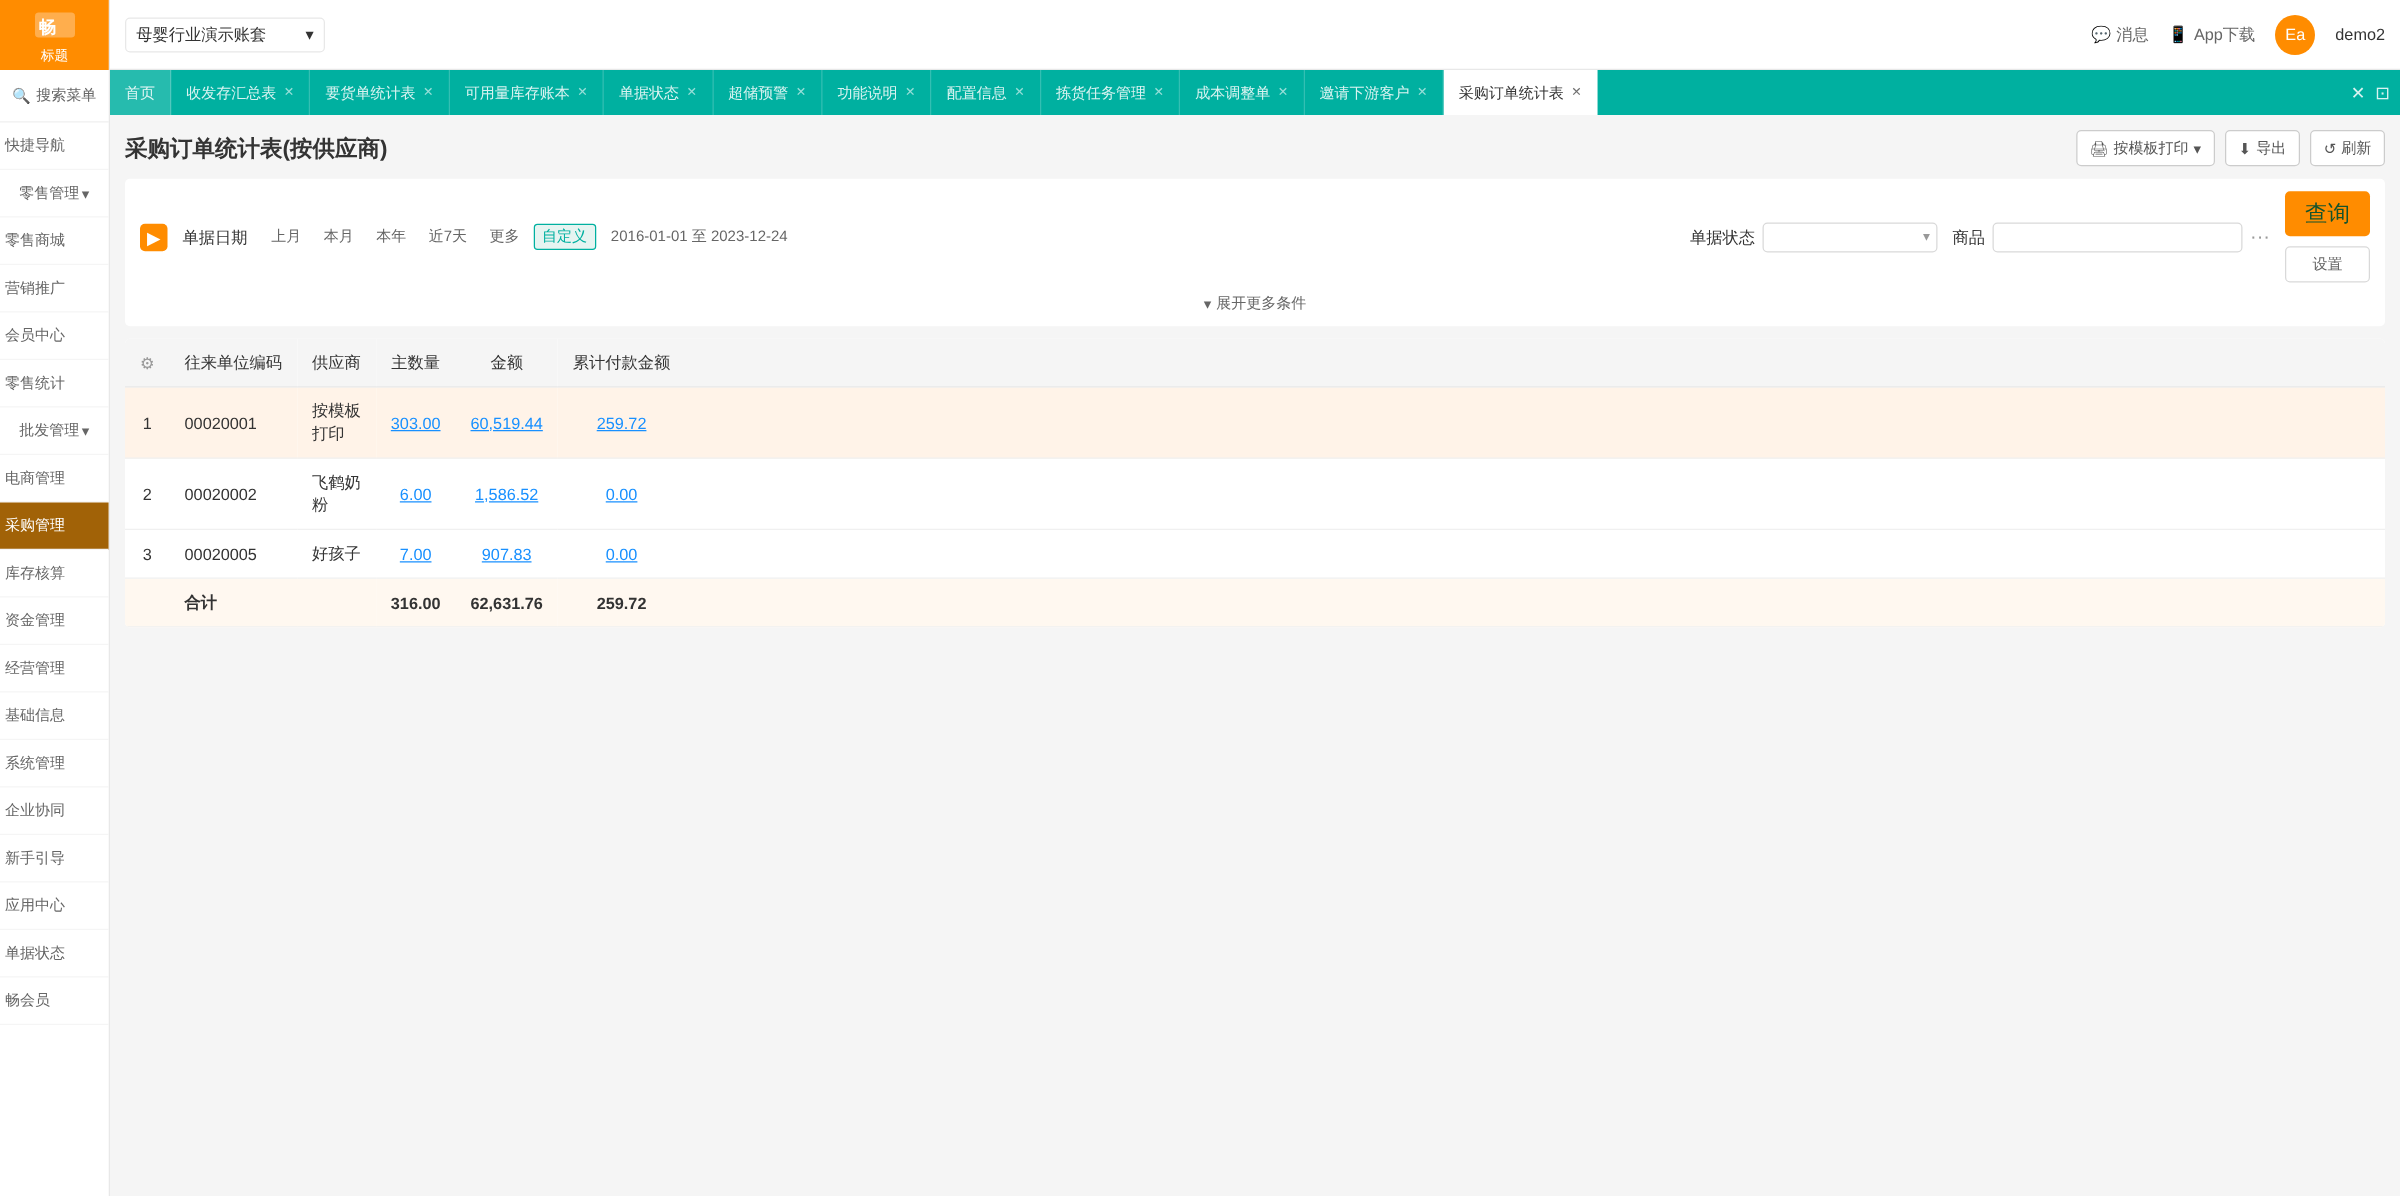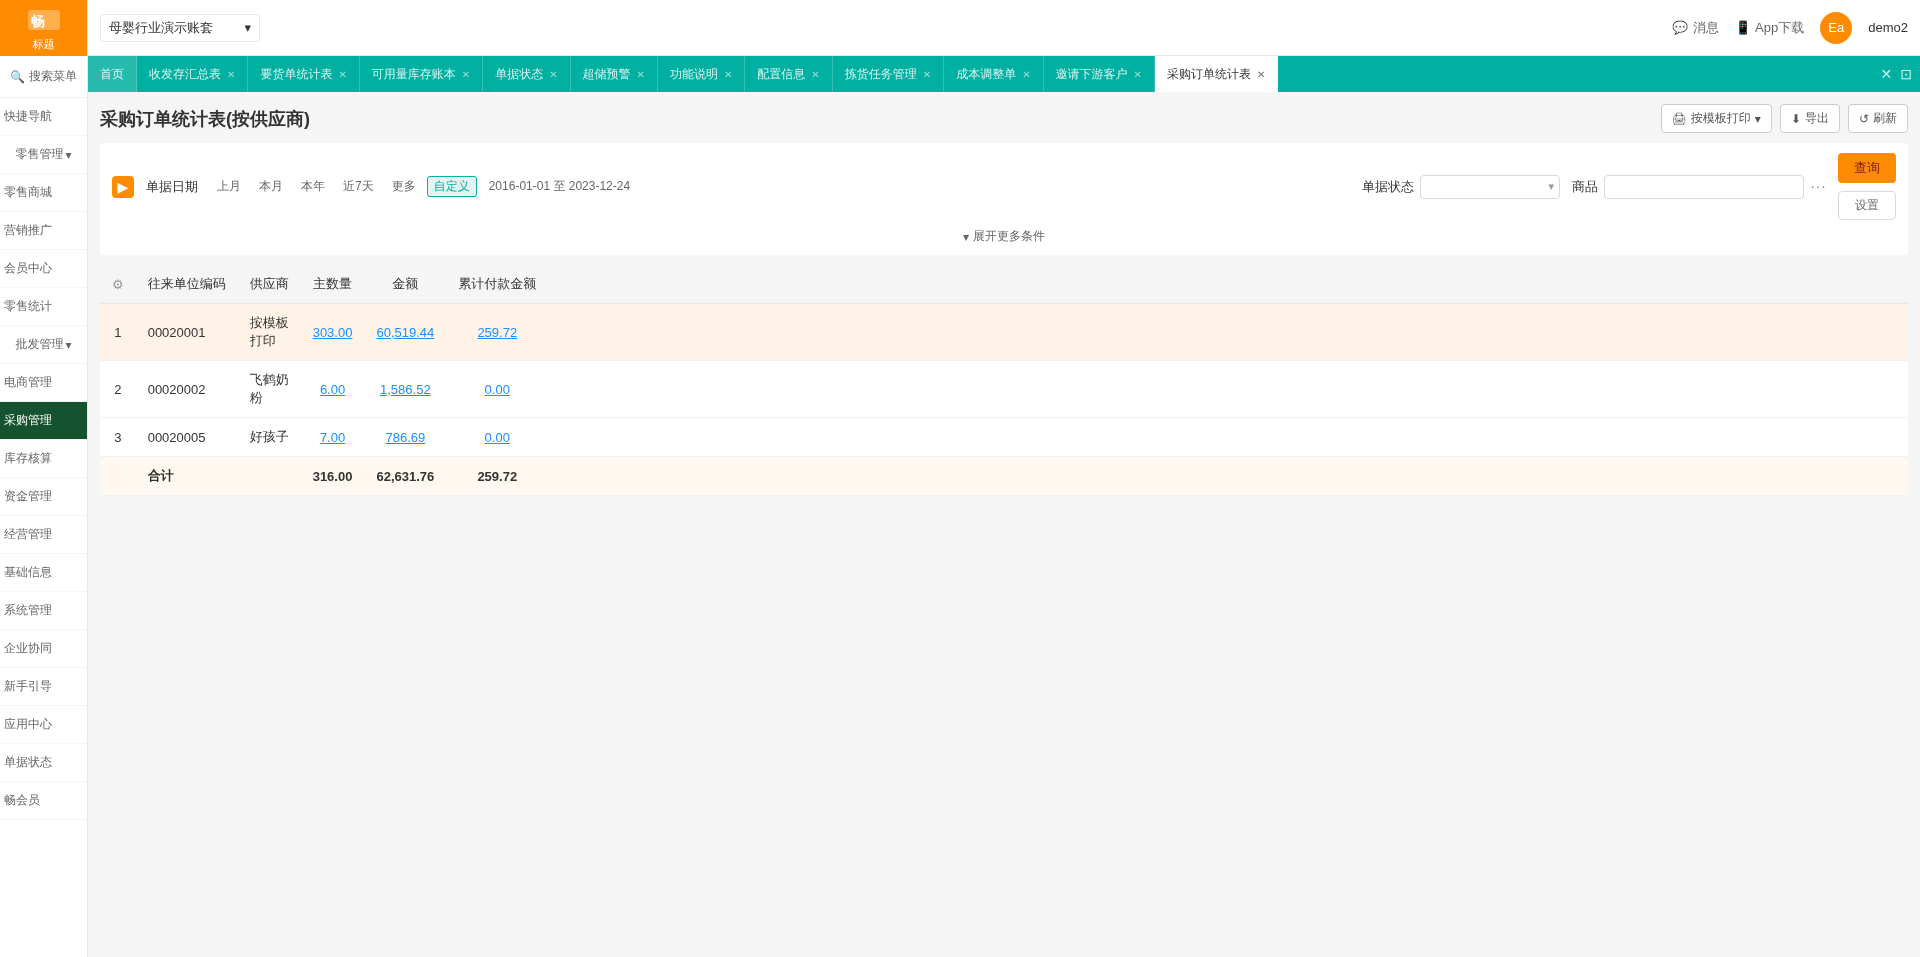--- a/index.html
+++ b/index.html
@@ -6,21 +6,21 @@
     body { font-family: "Microsoft YaHei", "PingFang SC", sans-serif; font-size: 13px; background: #f5f5f5; display: flex; height: 957px; overflow: hidden; }
 
     
     .sidebar { width: 88px; background: #fff; border-right: 1px solid #e8e8e8; display: flex; flex-direction: column; height: 100%; }
     .sidebar-logo { height: 56px; background: #ff8c00; display: flex; align-items: center; justify-content: center; flex-direction: column; cursor: pointer; }
     .sidebar-logo-icon { width: 40px; height: 30px; display: flex; align-items: center; justify-content: center; }
     .sidebar-logo-text { color: #fff; font-size: 11px; margin-top: 2px; }
     .sidebar-search { padding: 8px 6px; border-bottom: 1px solid #f0f0f0; }
     .sidebar-search-btn { width: 100%; background: none; border: none; color: #666; font-size: 12px; cursor: pointer; padding: 4px; display: flex; align-items: center; gap: 4px; }
     .sidebar-nav-item { padding: 10px 4px; cursor: pointer; color: #666; font-size: 12px; border-bottom: 1px solid #f5f5f5; }
-    .sidebar-nav-item.active { background: #14532d; color: #fff; }
+    .sidebar-nav-item.active { background: #a16207; color: #fff; }
     .sidebar-nav-item.has-arrow { display: flex; align-items: center; justify-content: center; gap: 2px; }
     .sidebar-items { flex: 1; overflow-y: auto; }
 
     
     .main { flex: 1; display: flex; flex-direction: column; overflow: hidden; }
 
     
     .topnav { height: 56px; background: #fff; border-bottom: 1px solid #e8e8e8; display: flex; align-items: center; padding: 0 12px; gap: 8px; }
     .topnav-store { display: flex; align-items: center; gap: 4px; padding: 4px 8px; border: 1px solid #e8e8e8; border-radius: 4px; cursor: pointer; color: #333; font-size: 13px; min-width: 160px; }
     .topnav-spacer { flex: 1; }
@@ -59,21 +59,21 @@
     .date-shortcut { padding: 2px 6px; border: 1px solid transparent; border-radius: 3px; cursor: pointer; font-size: 12px; color: #666; }
     .date-tag { padding: 1px 6px; border-radius: 3px; font-size: 12px; background: #e6f4f1; color: #00b0a0; border: 1px solid #00b0a0; cursor: pointer; }
     .filter-date-range { font-size: 12px; color: #666; }
     .filter-spacer { flex: 1; }
     .filter-field { display: flex; align-items: center; gap: 6px; }
     .filter-field-label { font-size: 13px; color: #333; white-space: nowrap; }
     .filter-select { border: 1px solid #d9d9d9; border-radius: 4px; padding: 4px 24px 4px 8px; font-size: 12px; color: #333; background: #fff; cursor: pointer; appearance: none; min-width: 140px; }
     .filter-input { border: 1px solid #d9d9d9; border-radius: 4px; padding: 4px 8px; font-size: 12px; color: #333; min-width: 200px; }
     .filter-more-btn { display: flex; align-items: center; gap: 4px; cursor: pointer; color: #666; font-size: 12px; background: none; border: none; }
     .filter-more-row { display: flex; justify-content: center; margin-top: 8px; }
-    .btn-query { background: #ff8c00; color: #7f1d1d; border: none; border-radius: 4px; padding: 6px 16px; cursor: pointer; font-size: 13px; }
+    .btn-query { background: #ff8c00; color: #14532d; border: none; border-radius: 4px; padding: 6px 16px; cursor: pointer; font-size: 18px; }
     .btn-settings { background: #fff; color: #666; border: 1px solid #d9d9d9; border-radius: 4px; padding: 5px 12px; cursor: pointer; font-size: 12px; margin-top: 4px; width: 100%; }
     .query-btn-group { display: flex; flex-direction: column; align-items: stretch; gap: 4px; }
 
     
     .dots-icon { color: #999; cursor: pointer; font-size: 16px; }
 
     
     .table-container { background: #fff; border-radius: 4px; overflow: hidden; }
     .table-wrap { overflow-x: auto; }
     table { width: 100%; border-collapse: collapse; }
@@ -368,21 +368,21 @@
               <td><a class="td-link">6.00</a></td>
               <td><a class="td-link">1,586.52</a></td>
               <td><a class="td-link">0.00</a></td>
               <td></td>
             </tr>
             <tr class="row-odd">
               <td>3</td>
               <td class="td-left">00020005</td>
               <td class="td-left">好孩子</td>
               <td><a class="td-link">7.00</a></td>
-              <td><a class="td-link">786.69</a></td>
+              <td><a class="td-link">907.83</a></td>
               <td><a class="td-link">0.00</a></td>
               <td></td>
             </tr>
           </tbody>
           <tfoot>
             <tr class="table-footer">
               <td></td>
               <td class="td-left" colspan="2">合计</td>
               <td>316.00</td>
               <td>62,631.76</td>

